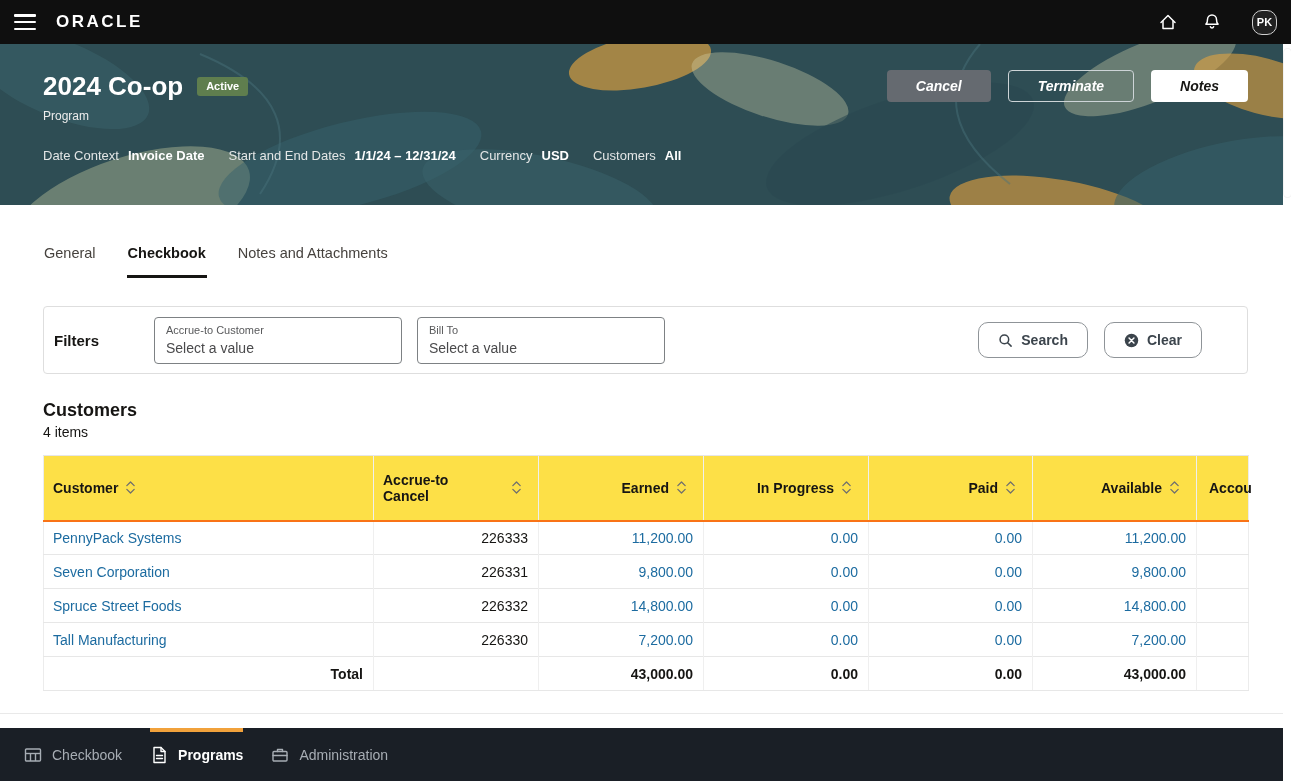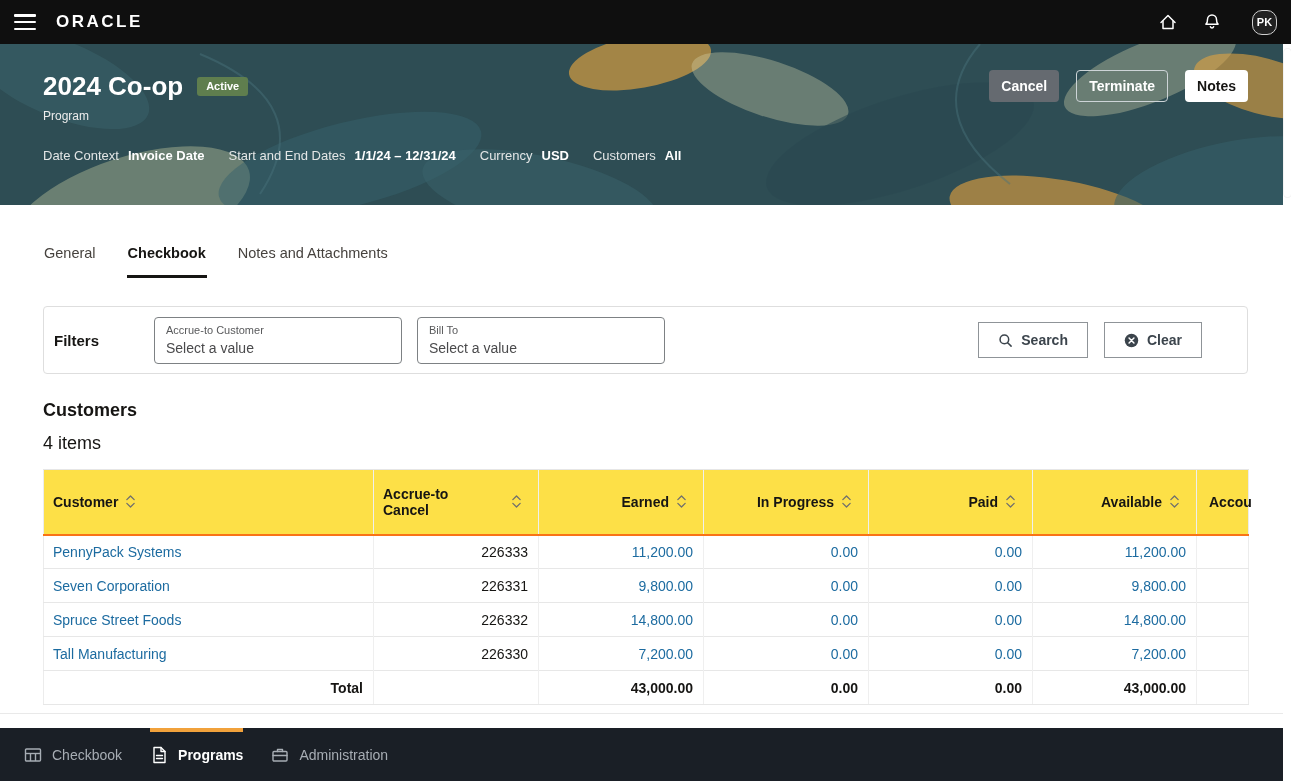--- a/index.html
+++ b/index.html
@@ -44,23 +44,23 @@
     background:var(--green);color:#fff;font-size:11px;font-weight:700;
     padding:3px 9px;border-radius:3px;line-height:13px;
   }
   .object-type{color:#ececec;font-size:12px;margin-top:7px;}
   .meta-row{display:flex;align-items:center;gap:24px;margin-top:25px;}
   .meta-pair{display:flex;align-items:center;gap:9px;}
   .meta-label{color:#e3e6e6;font-size:13px;}
   .meta-value{color:#fff;font-size:13px;font-weight:700;}
   .hero-actions{position:absolute;top:26px;right:43px;display:flex;gap:17px;z-index:2;}
   .btn{
-    height:32px;padding:0 12px;border-radius:4px;font-size:14px;font-weight:600;
+    height:32px;padding:0 29px;border-radius:4px;font-size:14px;font-weight:600;
     display:flex;align-items:center;justify-content:center;cursor:pointer;
-    font-family:"Liberation Sans", sans-serif;border:none;
+    font-family:"Liberation Sans", sans-serif;border:none;font-style:italic;
   }
   .btn-cancel{background:#656a70;color:#fff;}
   .btn-terminate{background:transparent;color:#fff;border:1px solid #cdd4d7;}
   .btn-update{background:#fff;color:var(--dark);}
   
   .content{padding:0 43px;position:relative;z-index:5;}
   .tabs{display:flex;gap:30px;padding-top:40px;border-bottom:1px solid transparent;}
   .tab{
     font-size:14.5px;color:#46423e;padding:0 1px 14px 1px;cursor:pointer;
     border-bottom:3px solid transparent;
@@ -73,27 +73,27 @@
   }
   .filters-title{font-size:15px;font-weight:700;width:100px;flex:0 0 auto;}
   .field{
     width:248px;height:47px;border:1px solid #7d8184;border-radius:4px;
     padding:5px 8px 0 11px;margin-right:15px;cursor:pointer;background:#fff;
   }
   .field-label{display:block;font-size:11px;color:#58595b;line-height:14px;}
   .field-value{display:block;font-size:14px;color:#4a4a4c;line-height:20px;margin-top:1px;}
   .filter-buttons{margin-left:auto;display:flex;gap:16px;}
   .btn-outline{
-    height:36px;padding:0 19px;border:1px solid #8f9498;border-radius:0;background:#fff;
+    height:36px;padding:0 19px;border:1px solid #8f9498;border-radius:10px;background:#fff;
     font-size:14px;font-weight:600;color:#3b444c;display:flex;align-items:center;gap:8px;cursor:pointer;
     font-family:"Liberation Sans", sans-serif;
   }
   
   .section-heading{font-size:18px;font-weight:700;margin-top:26px;}
-  .item-count{font-size:18px;margin-top:12px;}
+  .item-count{font-size:14px;margin-top:3px;}
   table.grid{
     margin-top:15px;border-collapse:collapse;table-layout:fixed;width:1205px;
     border-left:1px solid #ececec;border-right:1px solid #ececec;
   }
   table.grid th{
     height:65px;font-size:14px;font-weight:700;color:var(--dark);
     border-bottom:2px solid #f97316;border-top:1px solid #e6e6e6;
     vertical-align:middle;cursor:pointer;background:#fde047;
   }
   table.grid th .th-inner{display:flex;align-items:center;gap:7px;padding:0 16px 0 9px;}

